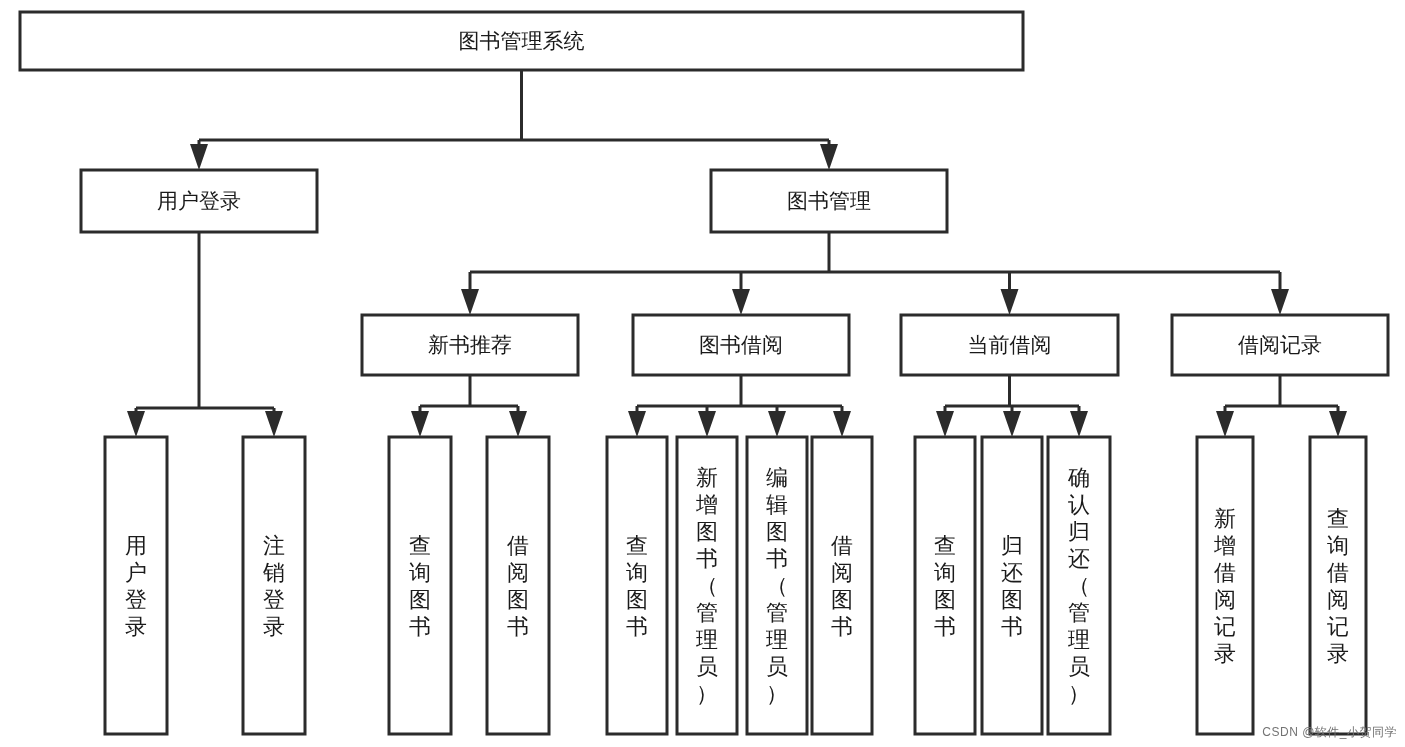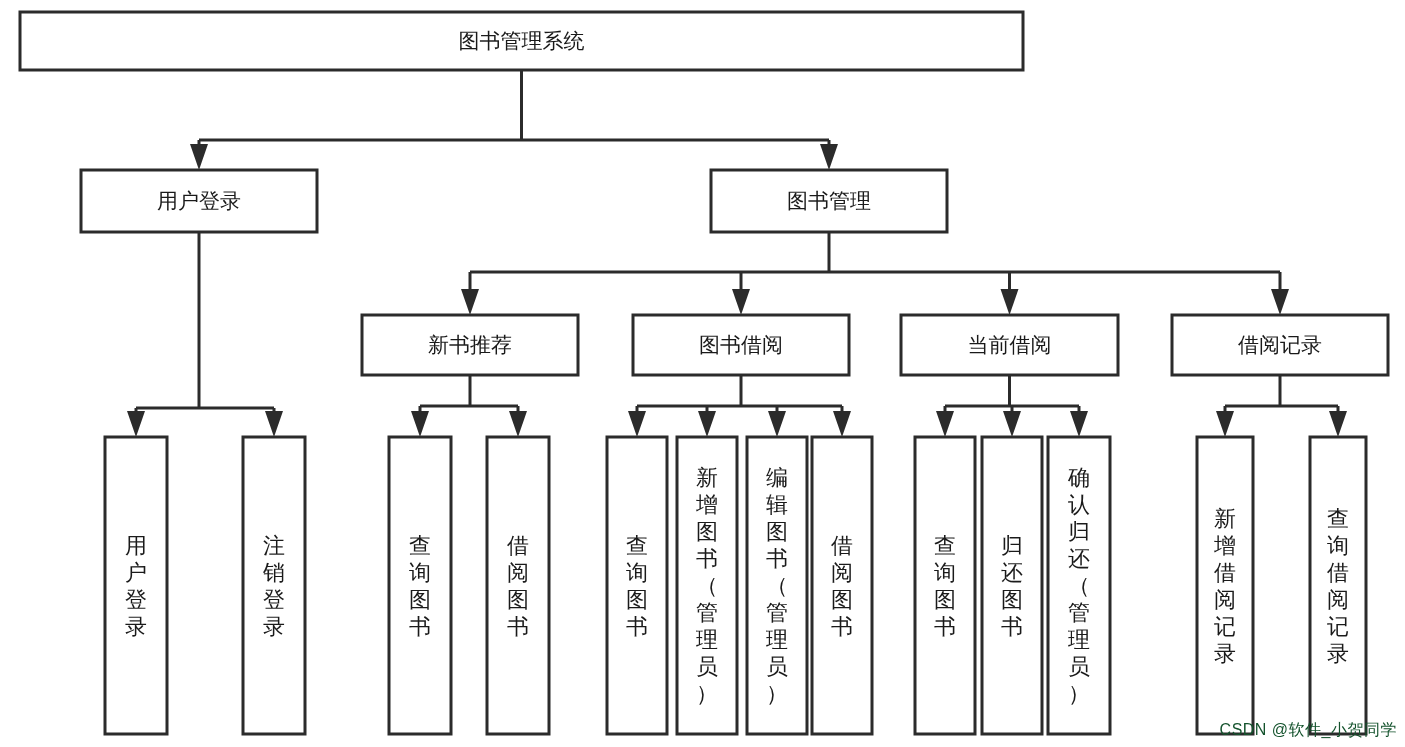--- a/index.html
+++ b/index.html
@@ -50,22 +50,22 @@
   }
   .arrow-head {
     fill: #2b2b2b;
     stroke: none;
   }
   .watermark {
     position: absolute;
     right: 8px;
     bottom: 6px;
     font-family: "Liberation Sans", "DejaVu Sans", sans-serif;
-    font-size: 16px;
-    color: #14532d;
+    font-size: 12px;
+    color: #737373;
     letter-spacing: 0.5px;
     white-space: nowrap;
     user-select: none;
   }
 </style>
 </head>
 <body>
 
 <div id="diagram-root">
   <svg id="flowchart" viewBox="0 0 1405 747">

